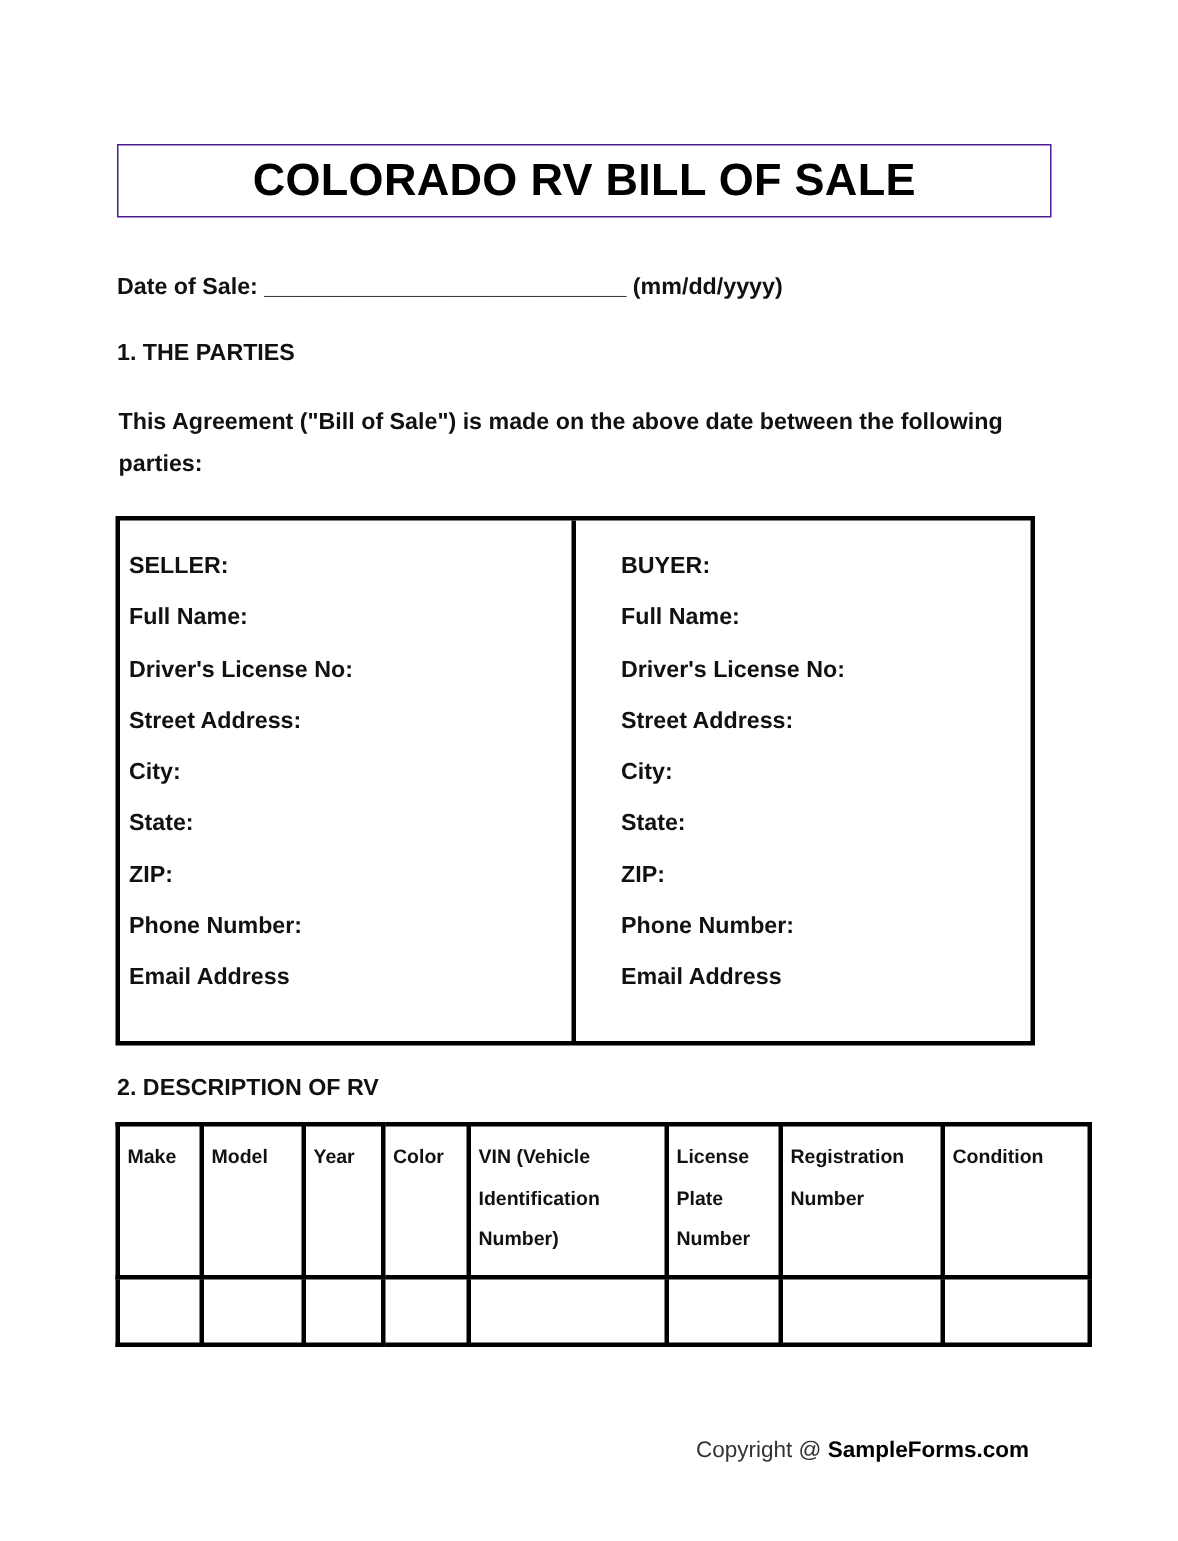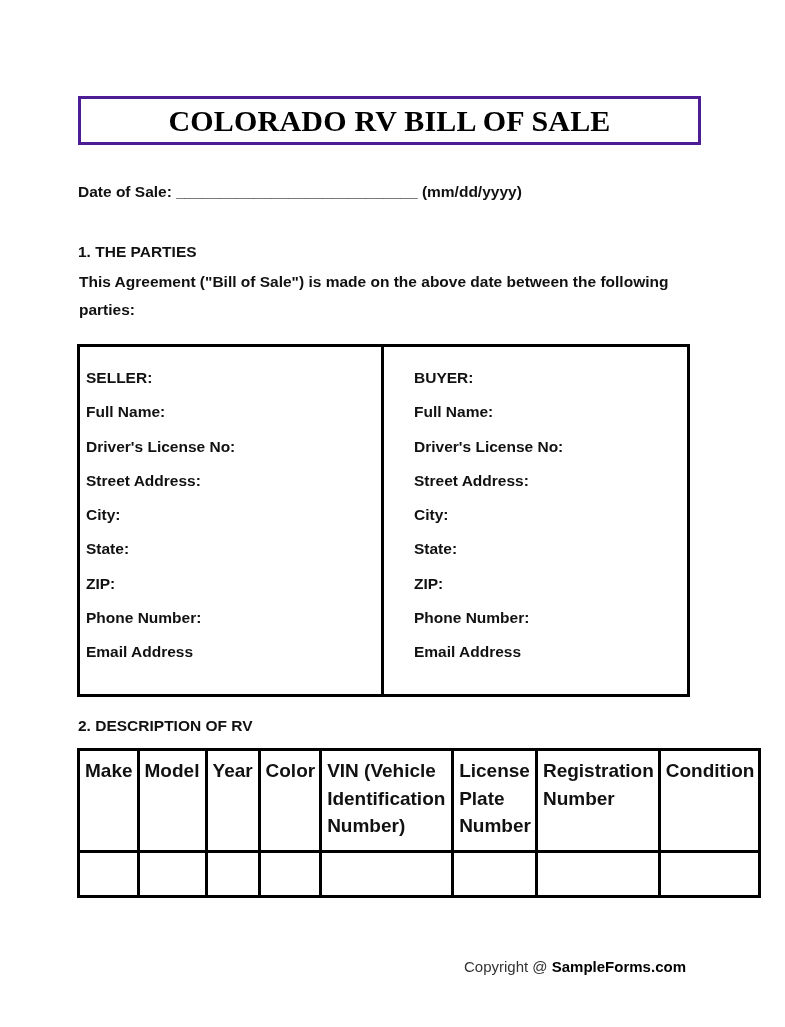--- a/index.html
+++ b/index.html
@@ -1,52 +1,52 @@
 <!DOCTYPE html>
 <html><head>
   <meta charset="utf-8">
   <style>
     html, body { margin: 0; padding: 0; background: #ffffff; }
     body { width: 785px; height: 1027px; position: relative; overflow: hidden;
            font-family: "Liberation Sans", sans-serif; color: #111111; }
     .abs { position: absolute; }
-    .title-box { left: 78px; top: 96px; width: 623px; height: 49px; border: 3px solid #4c1d95;
-                 box-sizing: border-box; display: flex; align-items: center; justify-content: center; font-family: Liberation Serif, serif; }
+    .title-box { left: 78px; top: 96px; width: 623px; height: 49px; border: 1px solid #4c1d95;
+                 box-sizing: border-box; display: flex; align-items: center; justify-content: center; }
     .title-text { font-size: 30px; font-weight: bold; letter-spacing: 0.2px; color: #000; }
     .txt { font-size: 15.5px; font-weight: bold; color: #111; white-space: nowrap; }
     .para { left: 79px; top: 268px; width: 630px; font-size: 15.5px; font-weight: bold;
             line-height: 28px; color: #111; }
     .parties { left: 77px; top: 344px; width: 613px; height: 353px; border: 3px solid #000;
                box-sizing: border-box; display: flex; gap: 24px; }
     .party-col { box-sizing: border-box; padding-top: 22px; }
     .party-col.left { width: 304px; border-right: 3px solid #000; padding-left: 6px; }
     .party-col.right { flex: 1; padding-left: 6px; }
     .party-line { font-size: 15.5px; font-weight: bold; height: 34.3px; line-height: 18px; white-space: nowrap; }
     .rv-table { left: 77px; top: 748px; border-collapse: collapse; }
     .rv-table th, .rv-table td { border: 3px solid #000; padding: 0; vertical-align: top; box-sizing: border-box; }
-    .rv-table th { font-size: 19px; font-weight: bold; text-align: left; line-height: 27.5px;
+    .rv-table th { font-size: 13px; font-weight: bold; text-align: left; line-height: 27.5px;
                    padding: 6px 4px 0 5px; height: 102px; color: #111; }
     .rv-table td { height: 45px; }
     .footer { left: 464px; top: 958px; font-size: 15px; color: #333; white-space: nowrap; }
     .footer .brand { color: #000000; font-weight: bold; text-underline-offset: 2px; }
   </style>
 </head>
 <body>
 
 <div class="abs title-box">
   <span class="title-text">COLORADO RV BILL OF SALE</span>
 </div>
 
 <div class="abs txt" style="left:78px; top:183px;">
   <span>Date of Sale:</span>
   <span>____________________________</span>
   <span>(mm/dd/yyyy)</span>
 </div>
 
-<div class="abs txt" style="left:78px; top:243px;">1. THE PARTIES</div>
+<div class="abs txt" style="left:78px; top:227px;">1. THE PARTIES</div>
 
 <div class="abs para">This Agreement ("Bill of Sale") is made on the above date between the following parties:</div>
 
 <div class="abs parties">
   <div class="party-col left">
     <div class="party-line">SELLER:</div>
     <div class="party-line">Full Name:</div>
     <div class="party-line">Driver's License No:</div>
     <div class="party-line">Street Address:</div>
     <div class="party-line">City:</div>

